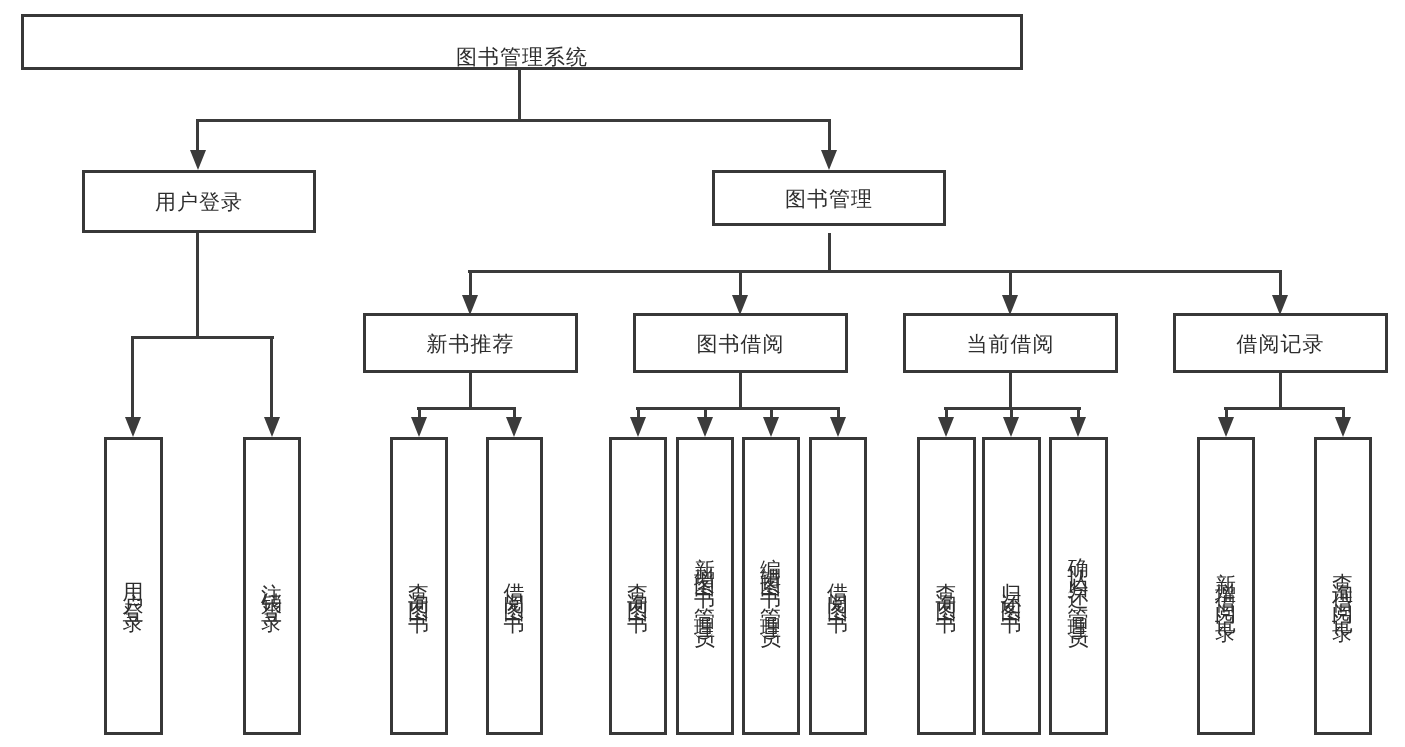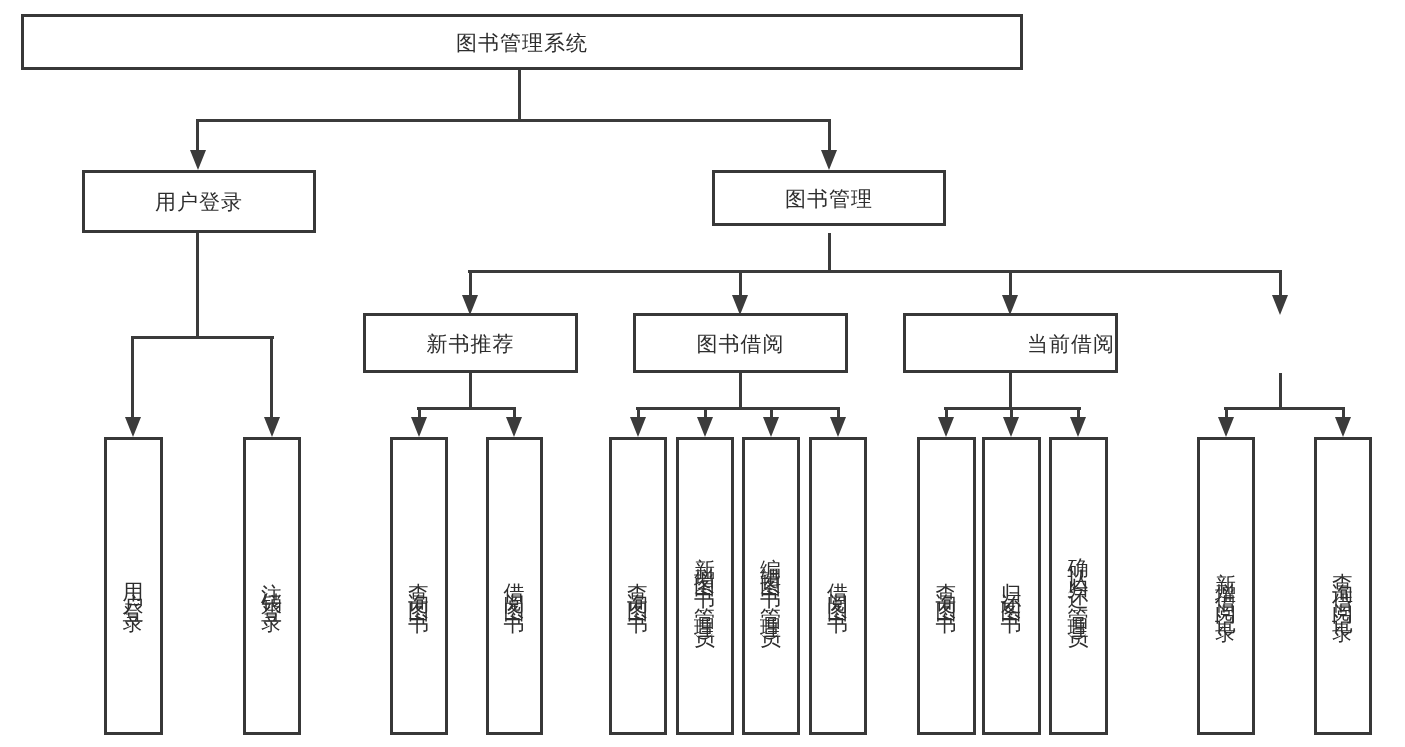--- a/index.html
+++ b/index.html
@@ -46,21 +46,21 @@
     color:#a6a6a6;
     letter-spacing:0.5px;
     white-space:nowrap;
   }
 </style>
 </head>
 <body>
 
 <div class="stage">
 
-  <div class="box h" style="left:21px;top:14px;width:1002px;height:56px;">
+  <div class="box h" style="left:21px;top:14px;width:1002px;height:56px;align-items:flex-end;">
     <span class="lbl">图书管理系统</span>
   </div>
 
   <div>
     <div class="vl" style="left:518px;top:70px;height:51px;"></div>
     <div class="hl" style="left:196px;top:119px;width:635px;"></div>
     <div class="vl" style="left:196px;top:119px;height:34px;"></div>
     <div class="ar" style="left:190px;top:150px;"></div>
     <div class="vl" style="left:828px;top:119px;height:34px;"></div>
     <div class="ar" style="left:821px;top:150px;"></div>
@@ -94,22 +94,25 @@
     <div class="vl" style="left:1279px;top:270px;height:28px;"></div>
     <div class="ar" style="left:1272px;top:295px;"></div>
   </div>
 
   <div class="box h" style="left:633px;top:313px;width:215px;height:60px;">
     <span class="lbl">图书借阅</span>
   </div>
   <div class="box h" style="left:363px;top:313px;width:215px;height:60px;">
     <span class="lbl">新书推荐</span>
   </div>
-  <div class="box h" style="left:903px;top:313px;width:215px;height:60px;justify-content:flex-end;">
+  <div class="box h" style="left:903px;top:313px;width:215px;height:60px;">
     <span class="lbl">当前借阅</span>
+  </div>
+  <div class="box h" style="left:1173px;top:313px;width:215px;height:60px;">
+    <span class="lbl">借阅记录</span>
   </div>
 
   <div>
     <div class="vl" style="left:469px;top:373px;height:36px;"></div>
     <div class="hl" style="left:417px;top:407px;width:99px;"></div>
     <div class="vl" style="left:418px;top:407px;height:13px;"></div>
     <div class="ar" style="left:411px;top:417px;"></div>
     <div class="vl" style="left:513px;top:407px;height:13px;"></div>
     <div class="ar" style="left:506px;top:417px;"></div>
   </div>

